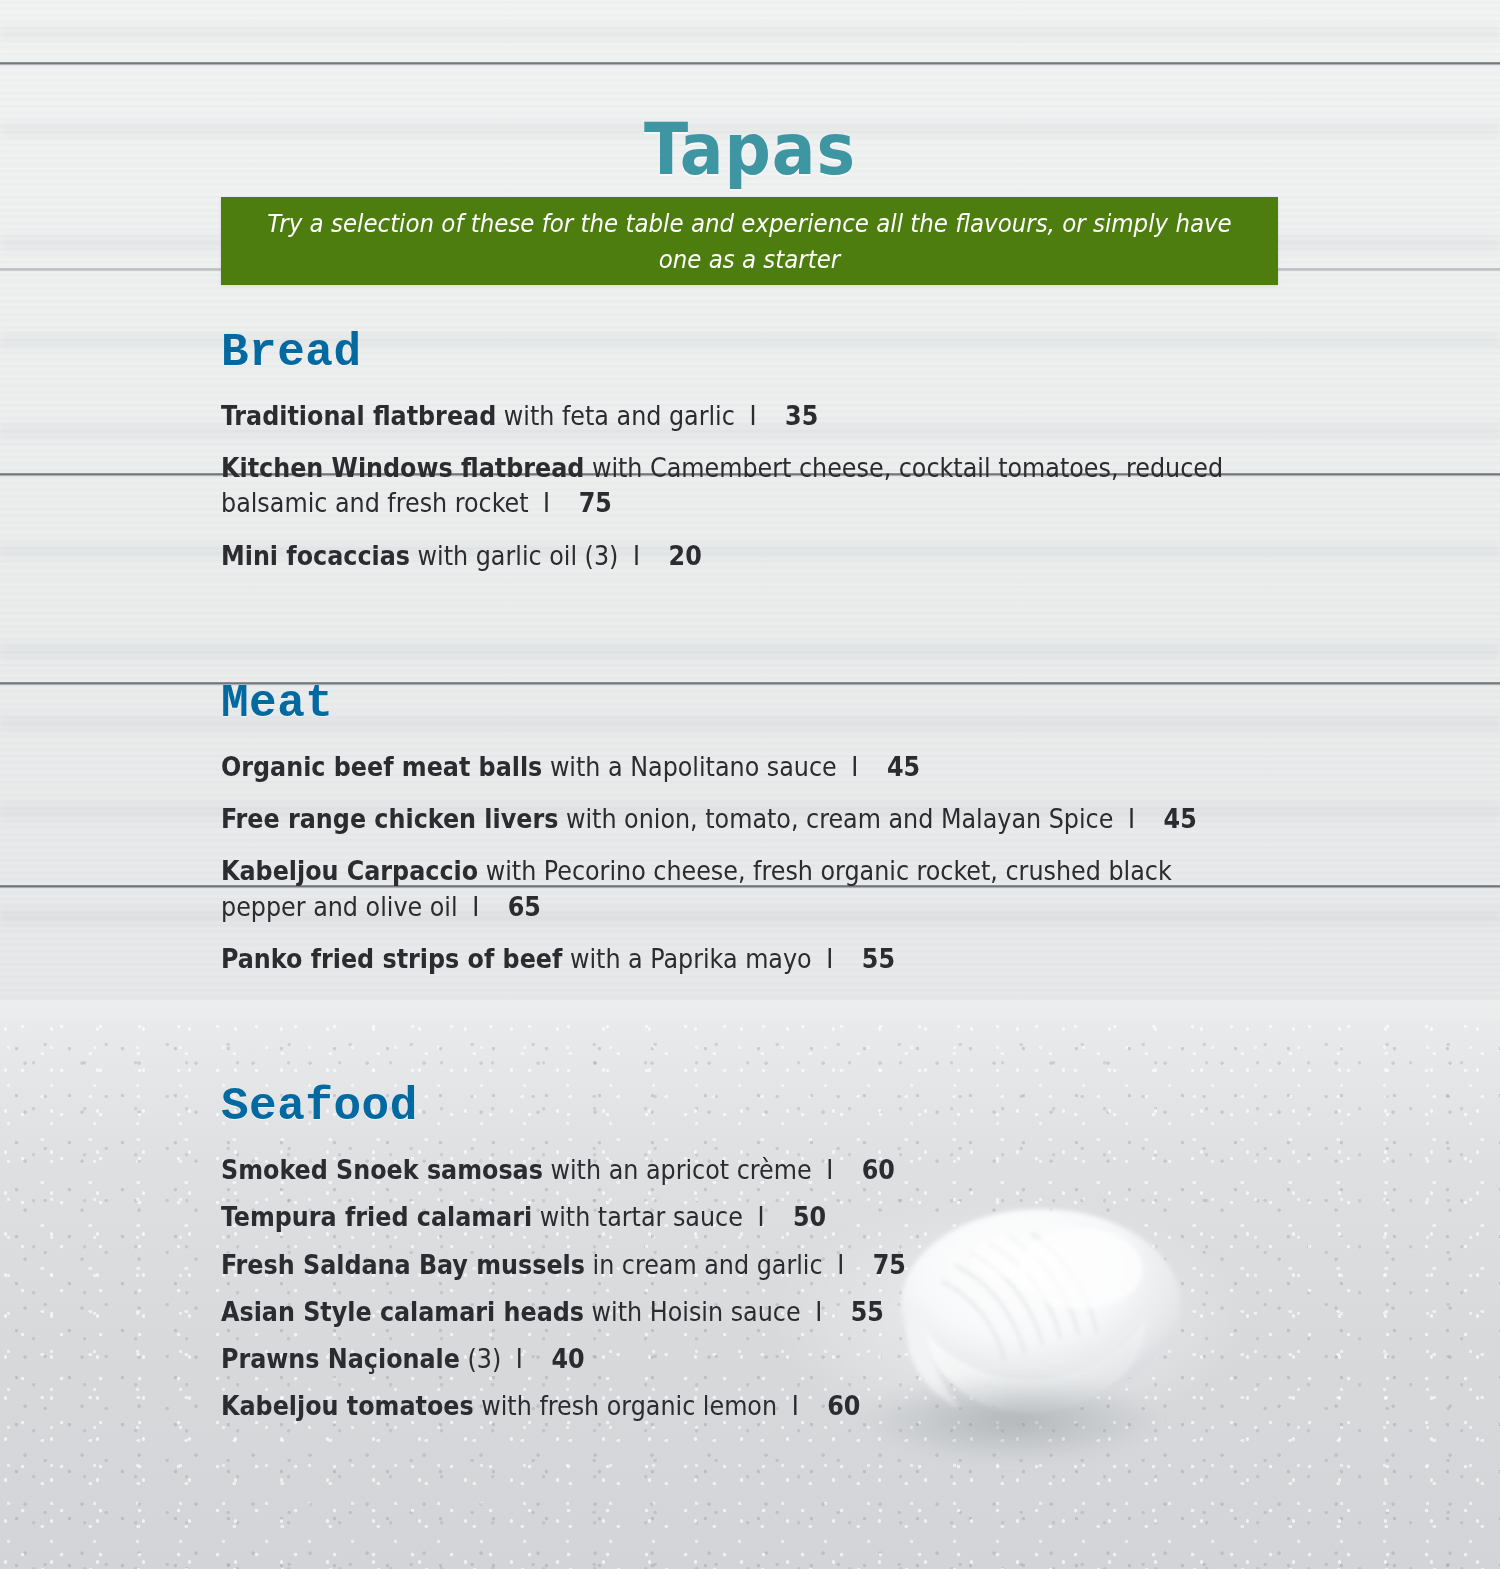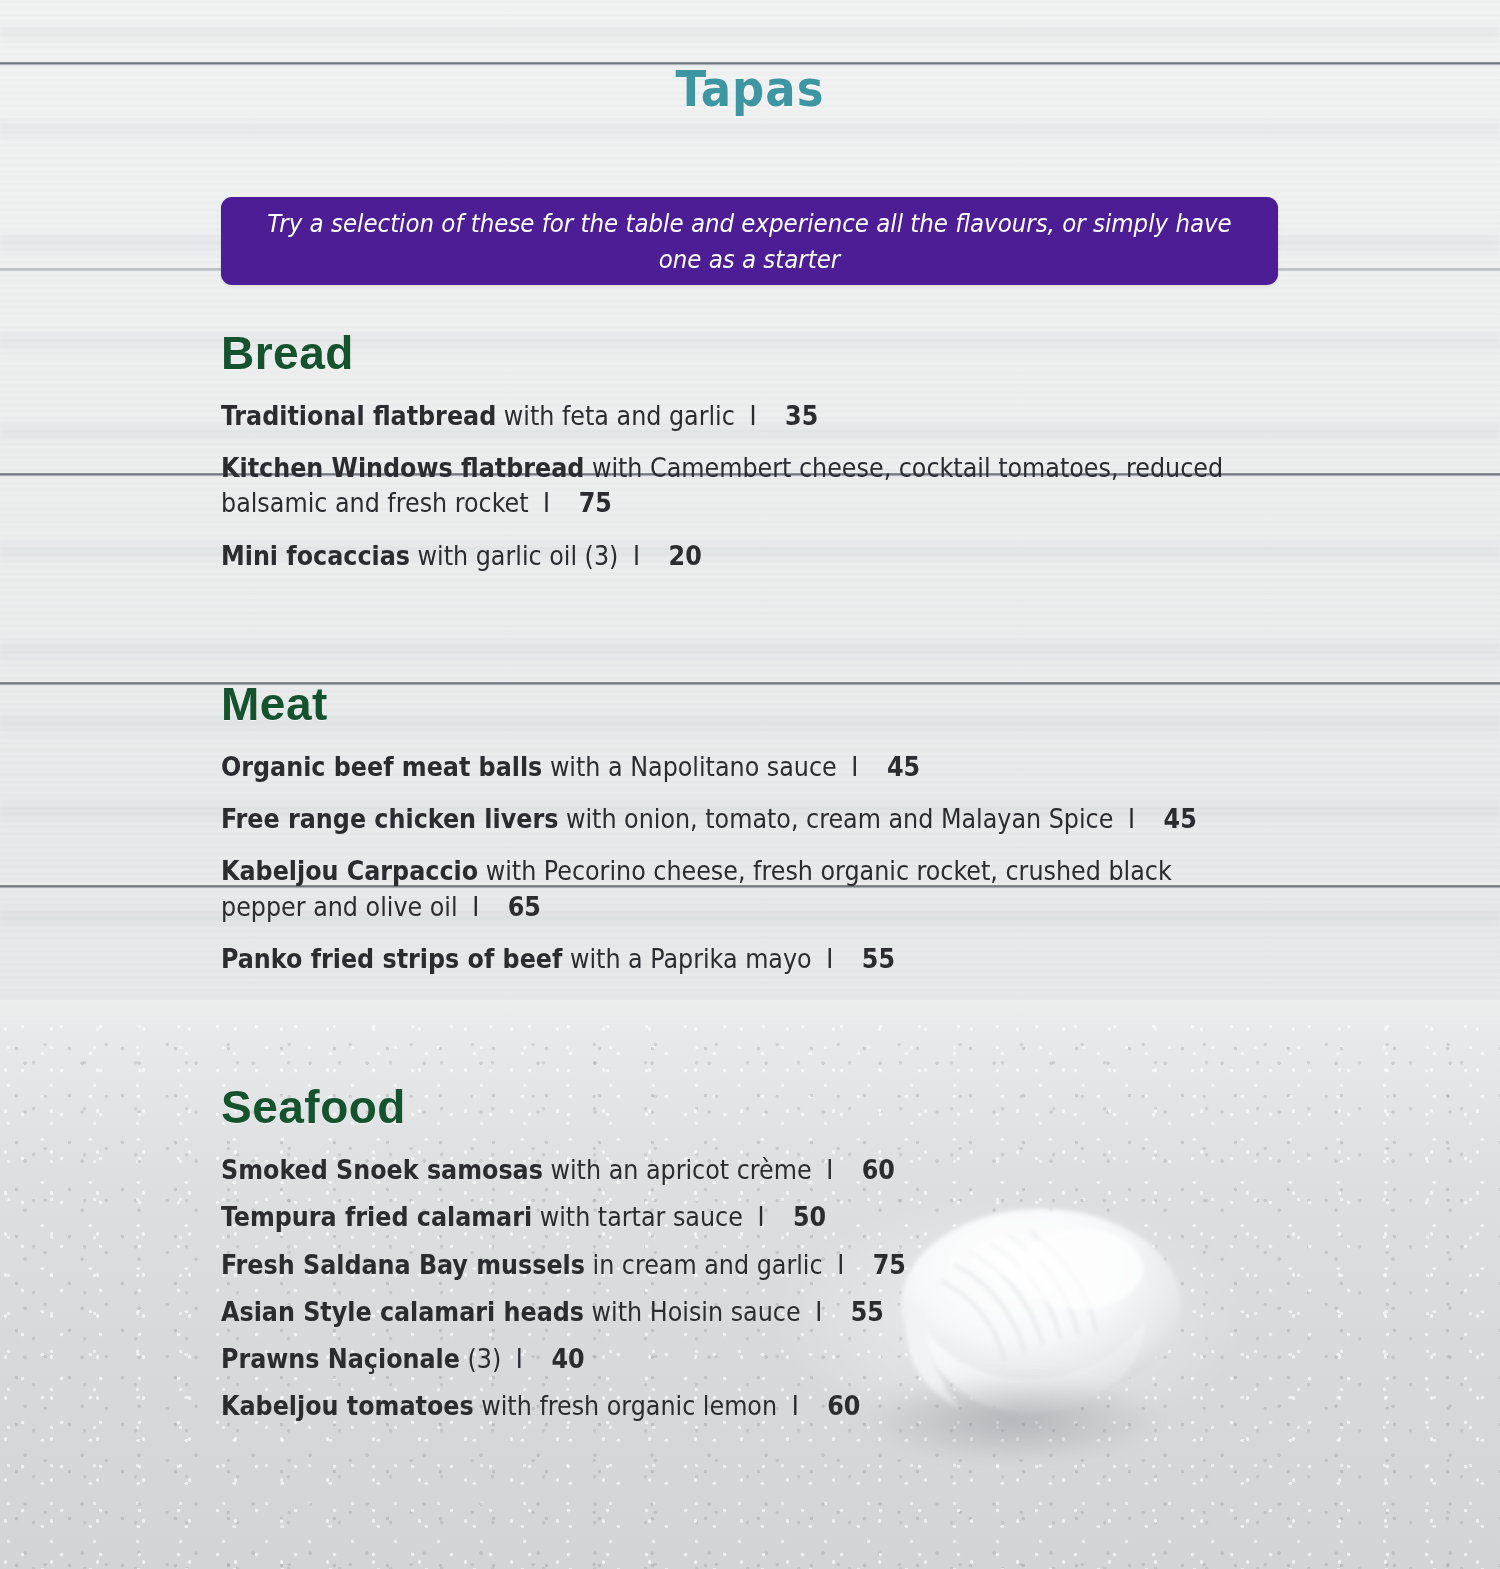--- a/index.html
+++ b/index.html
@@ -98,53 +98,52 @@
   }
 
   
   #page { position:relative; z-index:2; width:1500px; height:1569px; }
 
   .title {
     text-align:center;
     color:#3f96a3;
     font-family:"DejaVu Sans Condensed","Liberation Sans Narrow","Liberation Sans", sans-serif;
     font-weight:700;
-    font-size:50px;
+    font-size:72px;
     letter-spacing:1px;
     line-height:1;
-    padding-top:64px;
+    padding-top:113px;
     text-shadow:0 2px 0 rgba(255,255,255,.6);
   }
 
   .banner {
     position:absolute;
     left:221px; top:197px;
     width:1057px; height:88px;
-    background:#4c1d95;
+    background:#4d7c0f;
     display:flex; align-items:center; justify-content:center;
     box-shadow:0 1px 3px rgba(0,0,0,.10);
-    border-radius:11px;
   }
   .banner p {
     color:#ffffff;
     font-style:italic;
     font-size:25.5px;
     line-height:1.42;
     text-align:center;
     font-family:"DejaVu Sans Condensed","Liberation Sans Narrow","Liberation Sans", sans-serif;
     max-width:1000px;
   }
 
   .sections { position:absolute; left:0; top:330px; width:1500px; }
 
   .section { position:relative; padding-left:221px; }
 
   .sec-head {
-    color:#14532d;
-    font-family:Liberation Sans, sans-serif;
+    color:#0369a1;
+    font-family:Liberation Mono, monospace;
     font-weight:700;
     font-size:46px;
     line-height:1;
     letter-spacing:0.5px;
     text-shadow:0 1px 0 rgba(255,255,255,.55);
   }
 
   .items { margin-top:22px; }
 
   .item {

